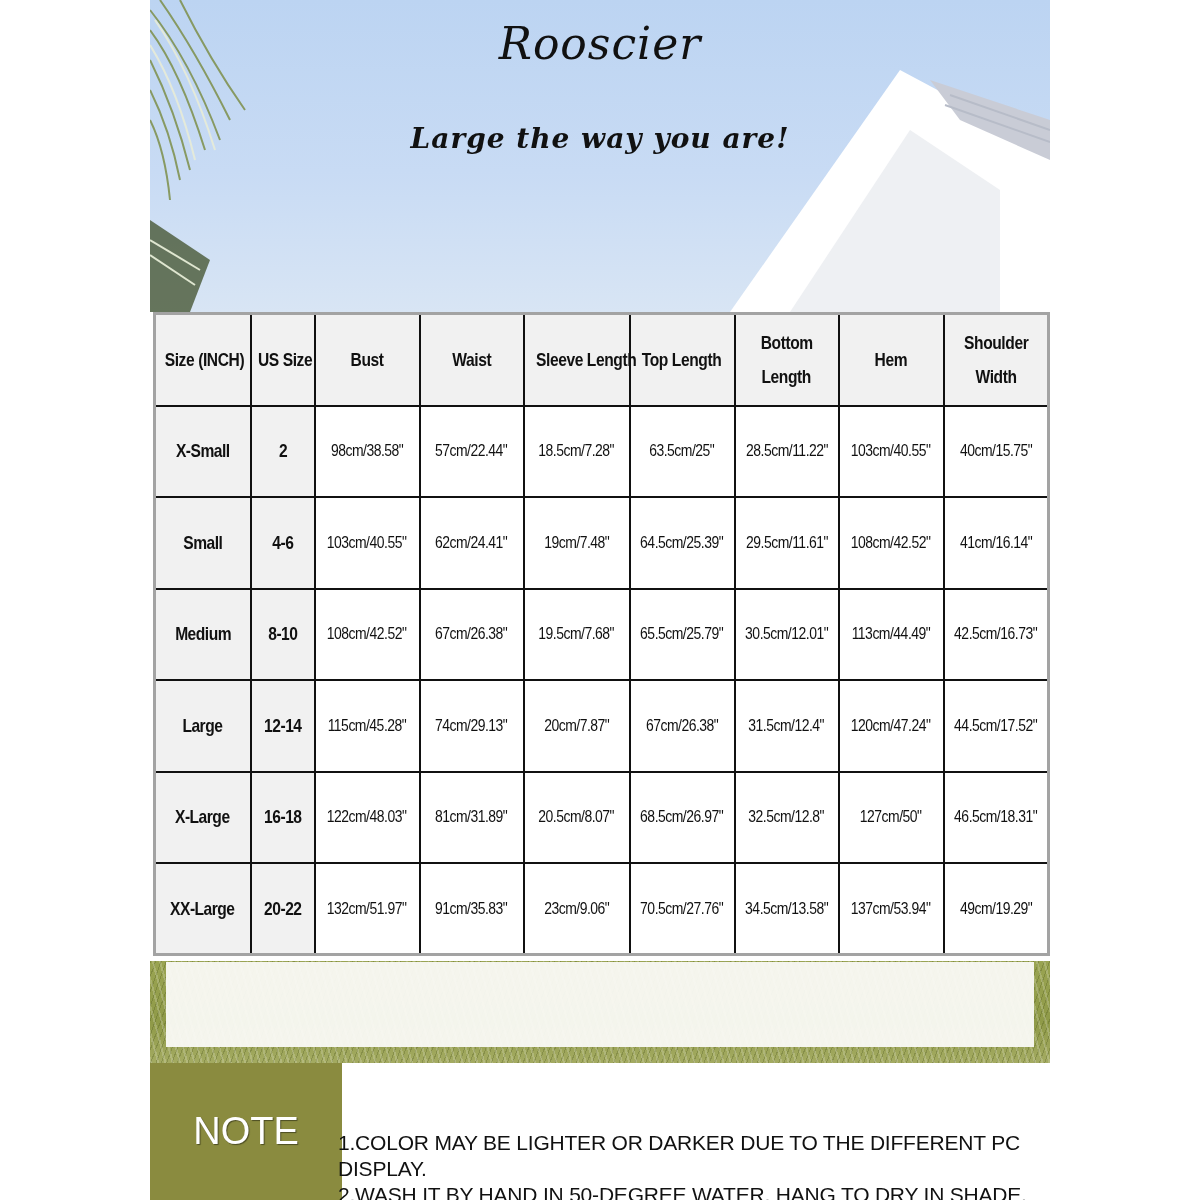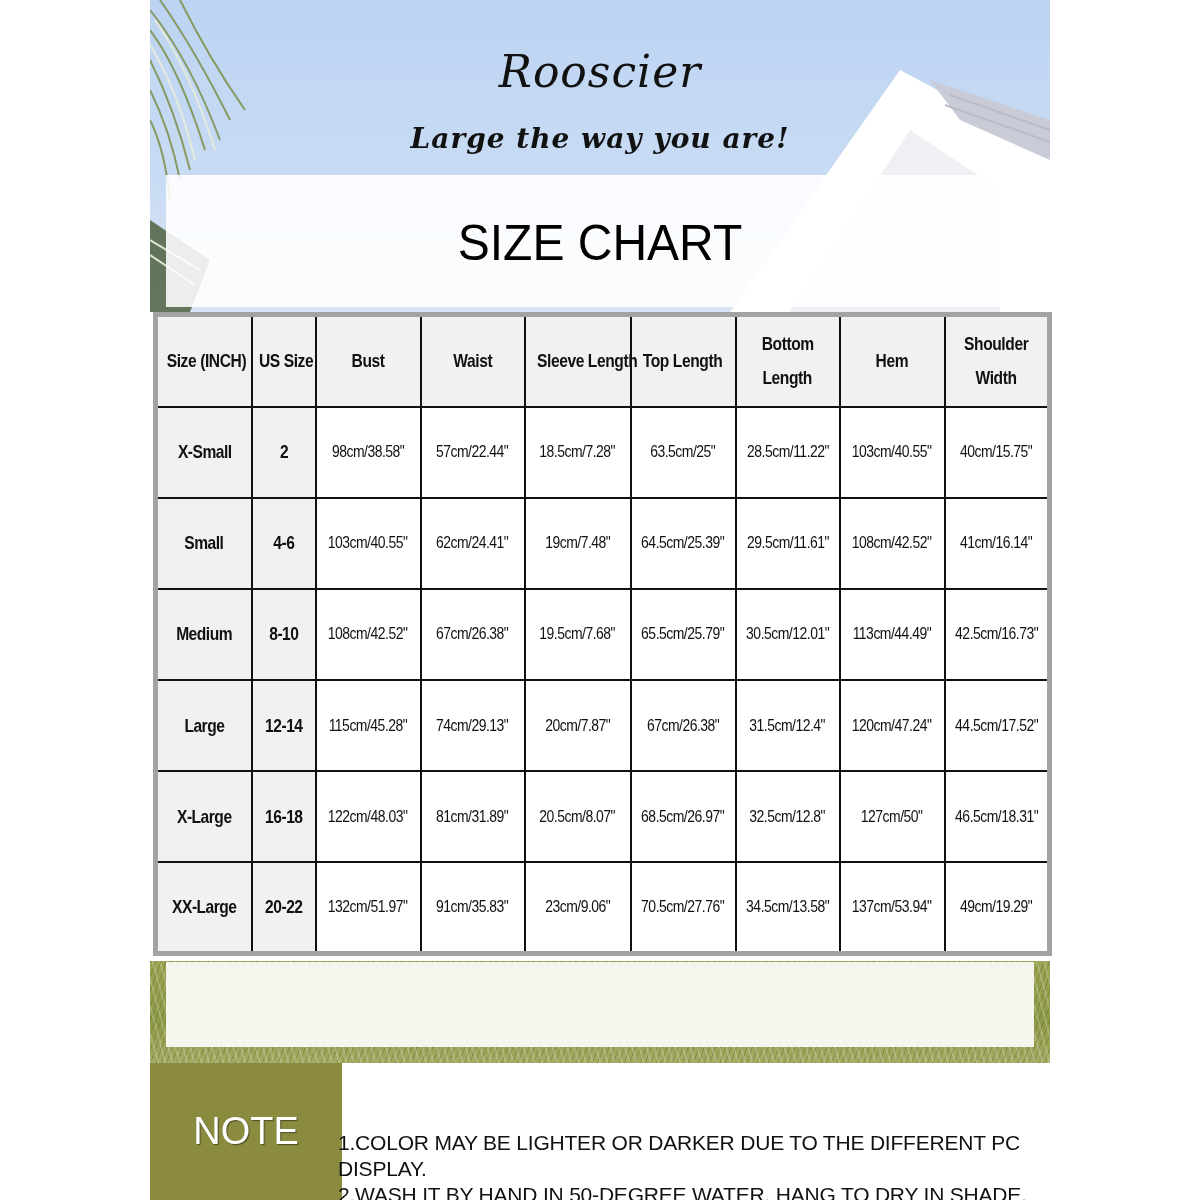--- a/index.html
+++ b/index.html
@@ -12,42 +12,41 @@
   .sky {
     position: absolute; left: 0; top: 0; width: 900px; height: 312px; overflow: hidden;
     background: linear-gradient(180deg, #bcd4f2 0%, #c8dbf4 55%, #d8e5f4 100%);
   }
   .palm { position: absolute; left: 0; top: 0; width: 140px; height: 312px; }
   .house { position: absolute; right: 0; top: 60px; width: 380px; height: 252px; }
   .brand {
     position: absolute; left: 0; right: 0; top: 18px; text-align: center;
     font-family: "DejaVu Serif", serif; font-style: italic; font-size: 44px; color: #111;
     letter-spacing: 1px;
-    margin-top: 28px;
   }
   .tagline {
     position: absolute; left: 0; right: 0; top: 122px; text-align: center;
     font-family: "DejaVu Serif", serif; font-style: italic; font-weight: bold;
     font-size: 28px; color: #111; letter-spacing: 1px;
   }
   .title-panel {
     position: absolute; left: 16px; top: 175px; width: 868px; height: 132px;
     background: rgba(255,255,255,0.88);
   }
   .title-text {
     position: absolute; left: 0; right: 0; top: 40px; text-align: center;
     font-family: "Liberation Sans", sans-serif; font-size: 48px; font-weight: normal;
     color: #000; letter-spacing: 0px; transform: scaleY(1.05);
   }
 
   
   .size-table {
     position: absolute; left: 3px; top: 312px; width: 894px; height: 644px;
     border-collapse: collapse; table-layout: fixed; background: #fff;
-    border: 5px solid #a3a3a3;
+    border: 3px solid #a3a3a3;
   }
   .size-table th, .size-table td {
     border: 2px solid #111; text-align: center; vertical-align: middle;
     font-family: "Liberation Sans", sans-serif; color: #111;
   }
   .size-table th {
     background: #f1f1f1; font-weight: bold; font-size: 19px; line-height: 34px;
     transform-origin: center; letter-spacing: -0.5px;
   }
   .size-table td { font-size: 17px; letter-spacing: -0.6px; height: 80px; }
@@ -113,23 +112,20 @@
       <polygon points="60,252 230,10 380,90 380,252" fill="#ffffff"></polygon>
       <polygon points="120,252 240,70 330,130 330,252" fill="#eef0f3"></polygon>
       <polygon points="260,20 380,60 380,100 290,60" fill="#c9ccd6"></polygon>
       <g stroke="#b7bcc8" stroke-width="2">
         <line x1="280" y1="35" x2="380" y2="70"></line>
         <line x1="275" y1="45" x2="380" y2="82"></line>
       </g>
     </svg>
     <div class="brand">Rooscier</div>
     <div class="tagline">Large the way you are!</div>
-    <div class="title-panel">
-      <div class="title-text">SIZE CHART</div>
-    </div>
   </div>
 
   <table class="size-table">
     <colgroup>
       <col style="width:96px">
         <col style="width:64px">
         <col style="width:105px">
         <col style="width:104px">
       <col style="width:106px">
         <col style="width:105px">

